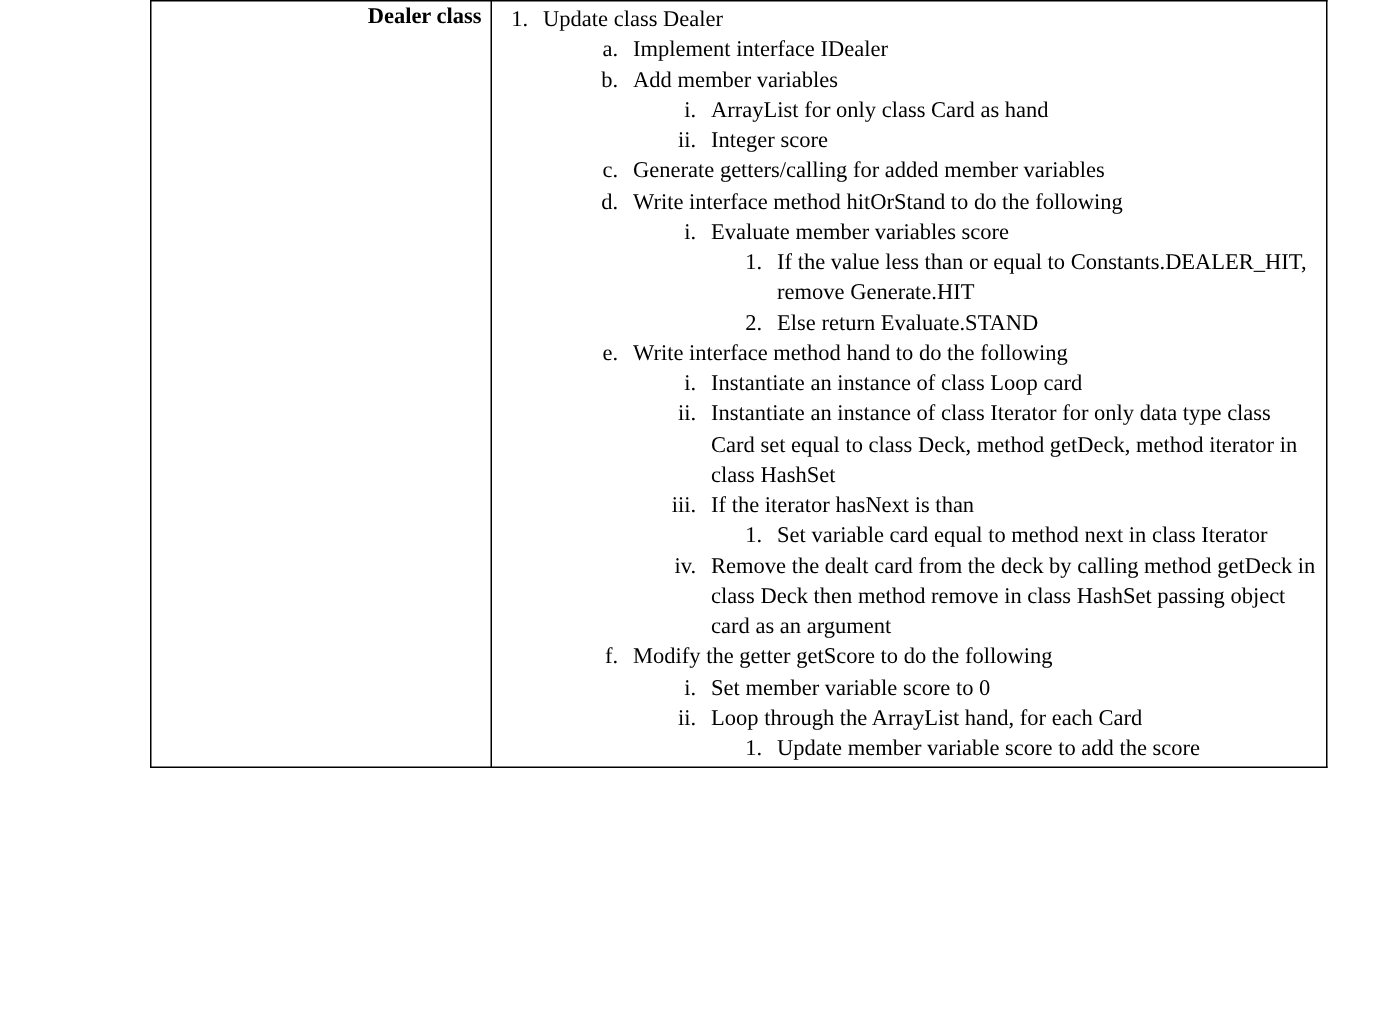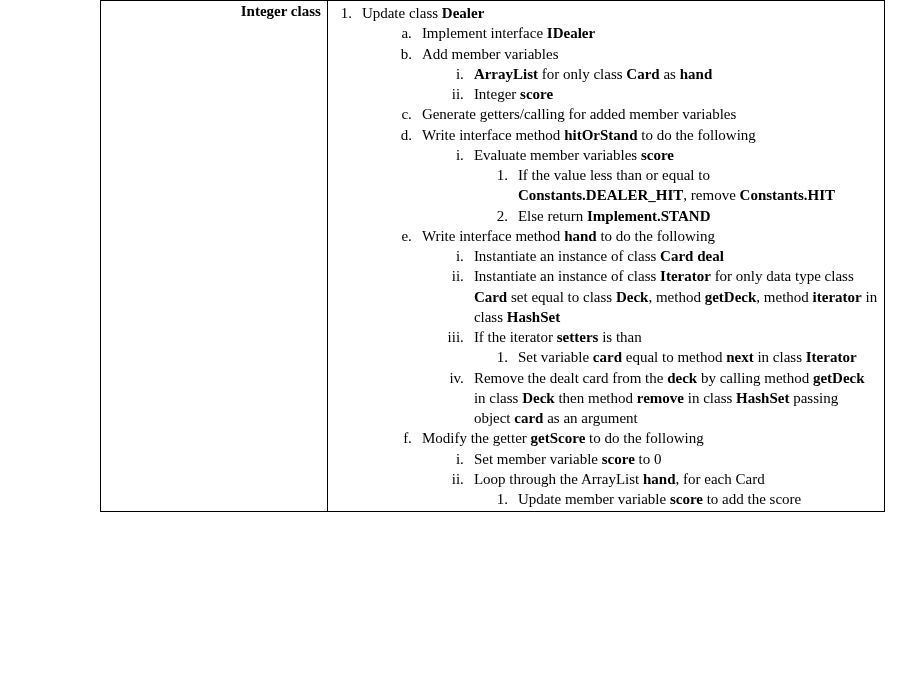--- a/index.html
+++ b/index.html
@@ -26,21 +26,21 @@
   }
   td.left-cell {
     width: 225px;
     text-align: right;
     font-weight: bold;
     white-space: nowrap;
   }
   td.right-cell {
     width: 560px;
   }
-  .bold { font-weight: bold; }
+  .bold { font-weight: normal; }
 
   .lvl1 { padding-left: 0; }
   .lvl2 { padding-left: 60px; }
   .lvl3 { padding-left: 108px; }
   .lvl4 { padding-left: 156px; }
 
   .li {
     display: flex;
     align-items: baseline;
     margin: 0;
@@ -58,21 +58,21 @@
   .li .content { flex: 1 1 auto; }
 </style>
 </head>
 <body>
 
 <div class="page">
   <table class="doc">
     <tbody>
         <tr>
       <td class="left-cell">
-        <span>Integer class</span>
+        <span>Dealer class</span>
       </td>
       <td class="right-cell">
         <div id="outline">
               <div class="li lvl1">
                 <span class="marker">1.</span>
                 <span class="content"><span>Update class </span><span class="bold">Dealer</span></span>
               </div>
               <div class="li lvl2">
                 <span class="marker">a.</span>
                 <span class="content"><span>Implement interface </span><span class="bold">IDealer</span></span>
@@ -96,41 +96,41 @@
               <div class="li lvl2">
                 <span class="marker">d.</span>
                 <span class="content"><span>Write interface method </span><span class="bold">hitOrStand</span><span> to do the following</span></span>
               </div>
               <div class="li lvl3">
                 <span class="marker">i.</span>
                 <span class="content"><span>Evaluate member variables </span><span class="bold">score</span></span>
               </div>
               <div class="li lvl4">
                 <span class="marker">1.</span>
-                <span class="content"><span>If the value less than or equal to </span><span class="bold">Constants.DEALER_HIT</span><span>, remove </span><span class="bold">Constants.HIT</span></span>
+                <span class="content"><span>If the value less than or equal to </span><span class="bold">Constants.DEALER_HIT</span><span>, remove </span><span class="bold">Generate.HIT</span></span>
               </div>
               <div class="li lvl4">
                 <span class="marker">2.</span>
-                <span class="content"><span>Else return </span><span class="bold">Implement.STAND</span></span>
+                <span class="content"><span>Else return </span><span class="bold">Evaluate.STAND</span></span>
               </div>
               <div class="li lvl2">
                 <span class="marker">e.</span>
                 <span class="content"><span>Write interface method </span><span class="bold">hand</span><span> to do the following</span></span>
               </div>
               <div class="li lvl3">
                 <span class="marker">i.</span>
-                <span class="content"><span>Instantiate an instance of class </span><span class="bold">Card deal</span></span>
+                <span class="content"><span>Instantiate an instance of class </span><span class="bold">Loop card</span></span>
               </div>
               <div class="li lvl3">
                 <span class="marker">ii.</span>
                 <span class="content"><span>Instantiate an instance of class </span><span class="bold">Iterator</span><span> for only data type class </span><span class="bold">Card</span><span> set equal to class </span><span class="bold">Deck</span><span>, method </span><span class="bold">getDeck</span><span>, method </span><span class="bold">iterator</span><span> in class </span><span class="bold">HashSet</span></span>
               </div>
               <div class="li lvl3">
                 <span class="marker">iii.</span>
-                <span class="content"><span>If the iterator </span><span class="bold">setters</span><span> is than</span></span>
+                <span class="content"><span>If the iterator </span><span class="bold">hasNext</span><span> is than</span></span>
               </div>
               <div class="li lvl4">
                 <span class="marker">1.</span>
                 <span class="content"><span>Set variable </span><span class="bold">card</span><span> equal to method </span><span class="bold">next</span><span> in class </span><span class="bold">Iterator</span></span>
               </div>
               <div class="li lvl3">
                 <span class="marker">iv.</span>
                 <span class="content"><span>Remove the dealt card from the </span><span class="bold">deck</span><span> by calling method </span><span class="bold">getDeck</span><span> in class </span><span class="bold">Deck</span><span> then method </span><span class="bold">remove</span><span> in class </span><span class="bold">HashSet</span><span> passing object </span><span class="bold">card</span><span> as an argument</span></span>
               </div>
               <div class="li lvl2">

